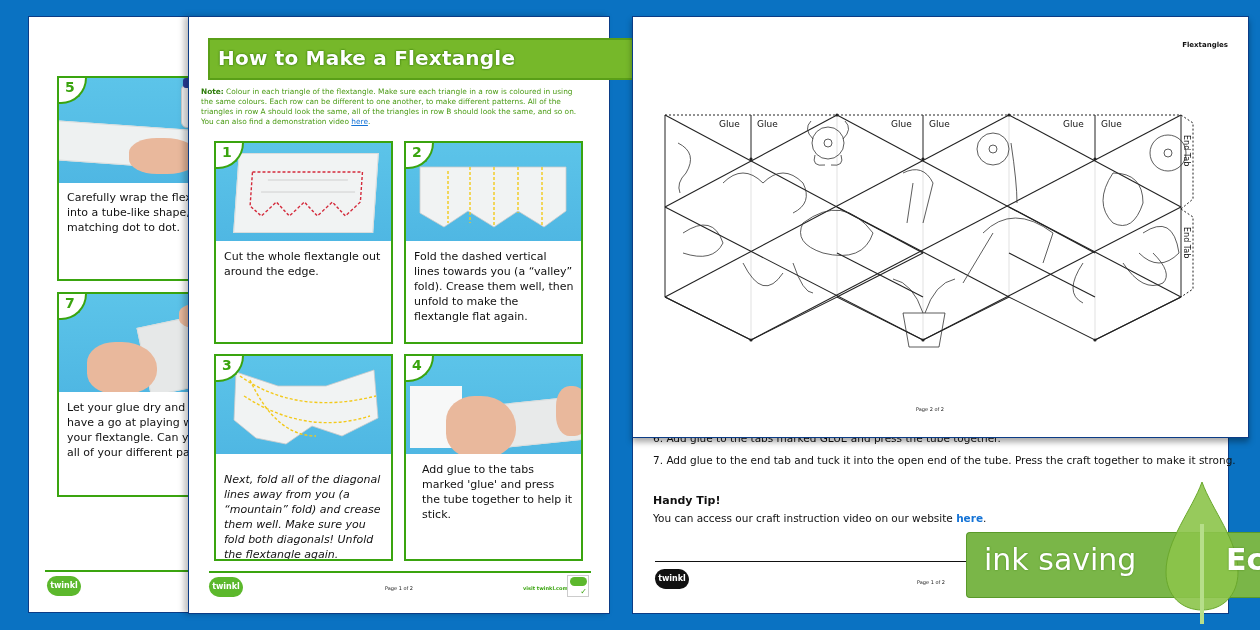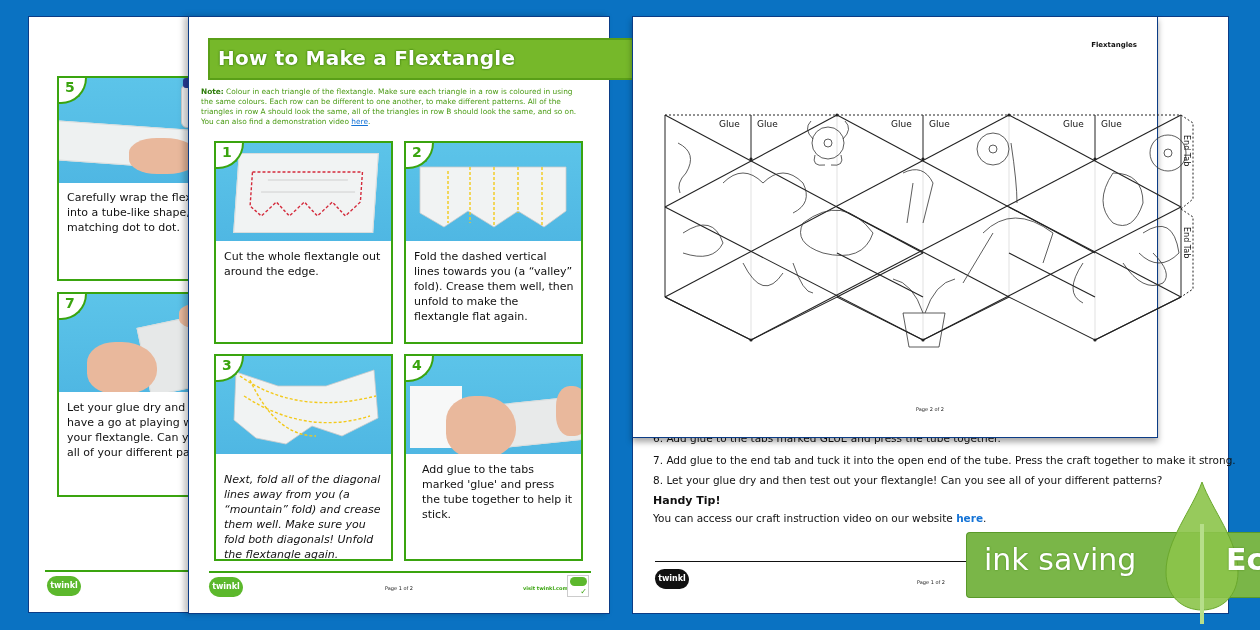--- a/index.html
+++ b/index.html
@@ -132,21 +132,21 @@
     font-size: 11px; font-weight: bold; color: #111;
   }
   .tip-text {
     position: absolute; left: 20px; top: 495px;
     font-size: 10.5px; color: #111; white-space: nowrap;
   }
   .tip-text .here { color: #1473d6; font-weight: bold; }
 
   
   #right-front {
-    left: 632px; top: 16px; width: 526px; height: 422px;
+    left: 632px; top: 16px; width: 617px; height: 422px;
     box-shadow: 0 4px 6px rgba(0,0,0,0.35);
     z-index: 3;
   }
   .header-label {
     position: absolute; right: 20px; top: 24px;
     font-size: 7px; font-weight: bold; color: #111;
   }
   .flex-svg { position: absolute; left: 30px; top: 96px; }
 
   
@@ -282,23 +282,20 @@
       <div class="tick">✓</div>
   </div>
 </div>
 
 <div class="page" id="right-back">
   <div class="list-line" style="top:415px;">
     <span>6.</span> <span>Add glue to the tabs marked GLUE and press the tube together.</span>
   </div>
   <div class="list-line" style="top:437px;">
     <span>7.</span> <span>Add glue to the end tab and tuck it into the open end of the tube. Press the craft together to make it strong.</span>
-  </div>
-  <div class="list-line" style="top:457px;">
-    <span>8.</span> <span>Let your glue dry and then test out your flextangle! Can you see all of your different patterns?</span>
   </div>
   <div class="tip-title">Handy Tip!</div>
   <div class="tip-text">
     <span>You can access our craft instruction video on our website </span><span class="here">here</span><span>.</span>
   </div>
   <div style="position:absolute; left:22px; top:544px; width:575px; height:1px; background:#111;"></div>
   <div class="twinkl-logo black" style="left:22px; top:552px;">twinkl</div>
   <div class="page-num" style="left:284px; top:562px;">Page 1 of 2</div>
 </div>
 

